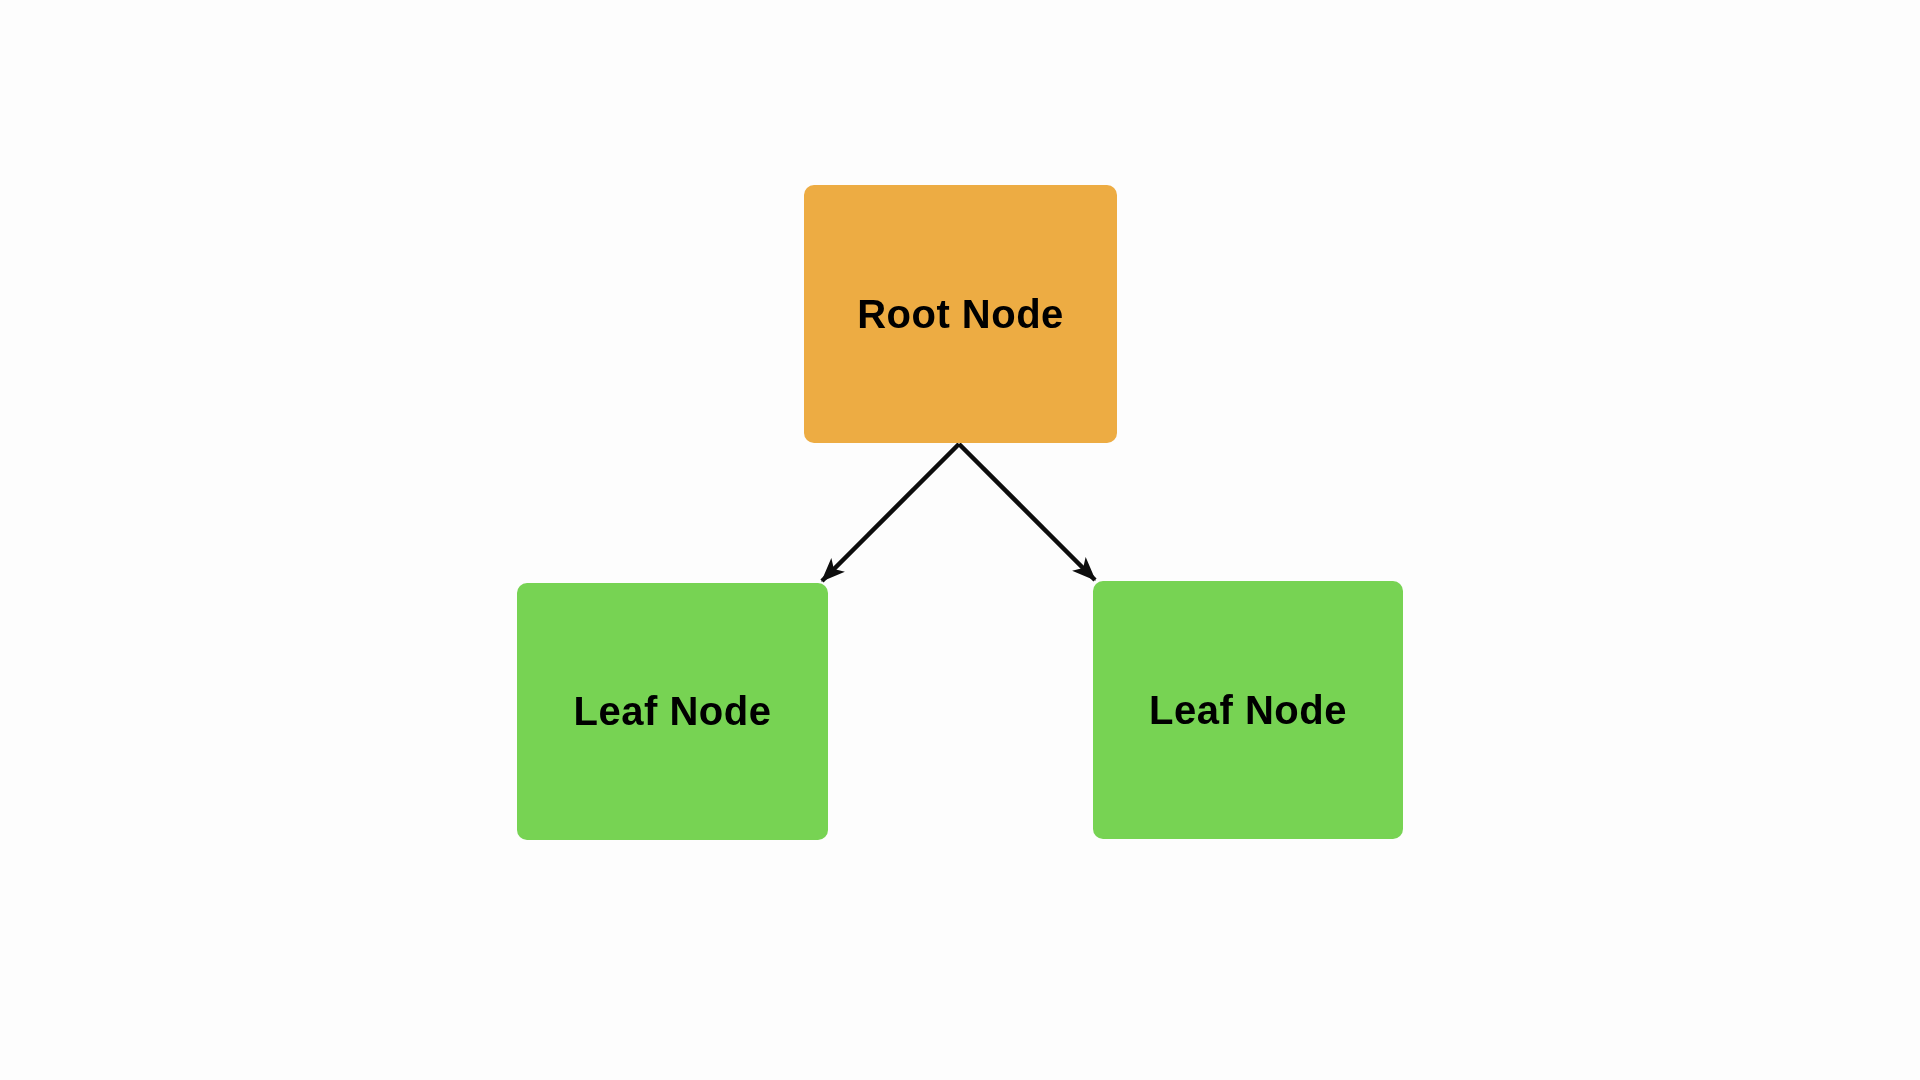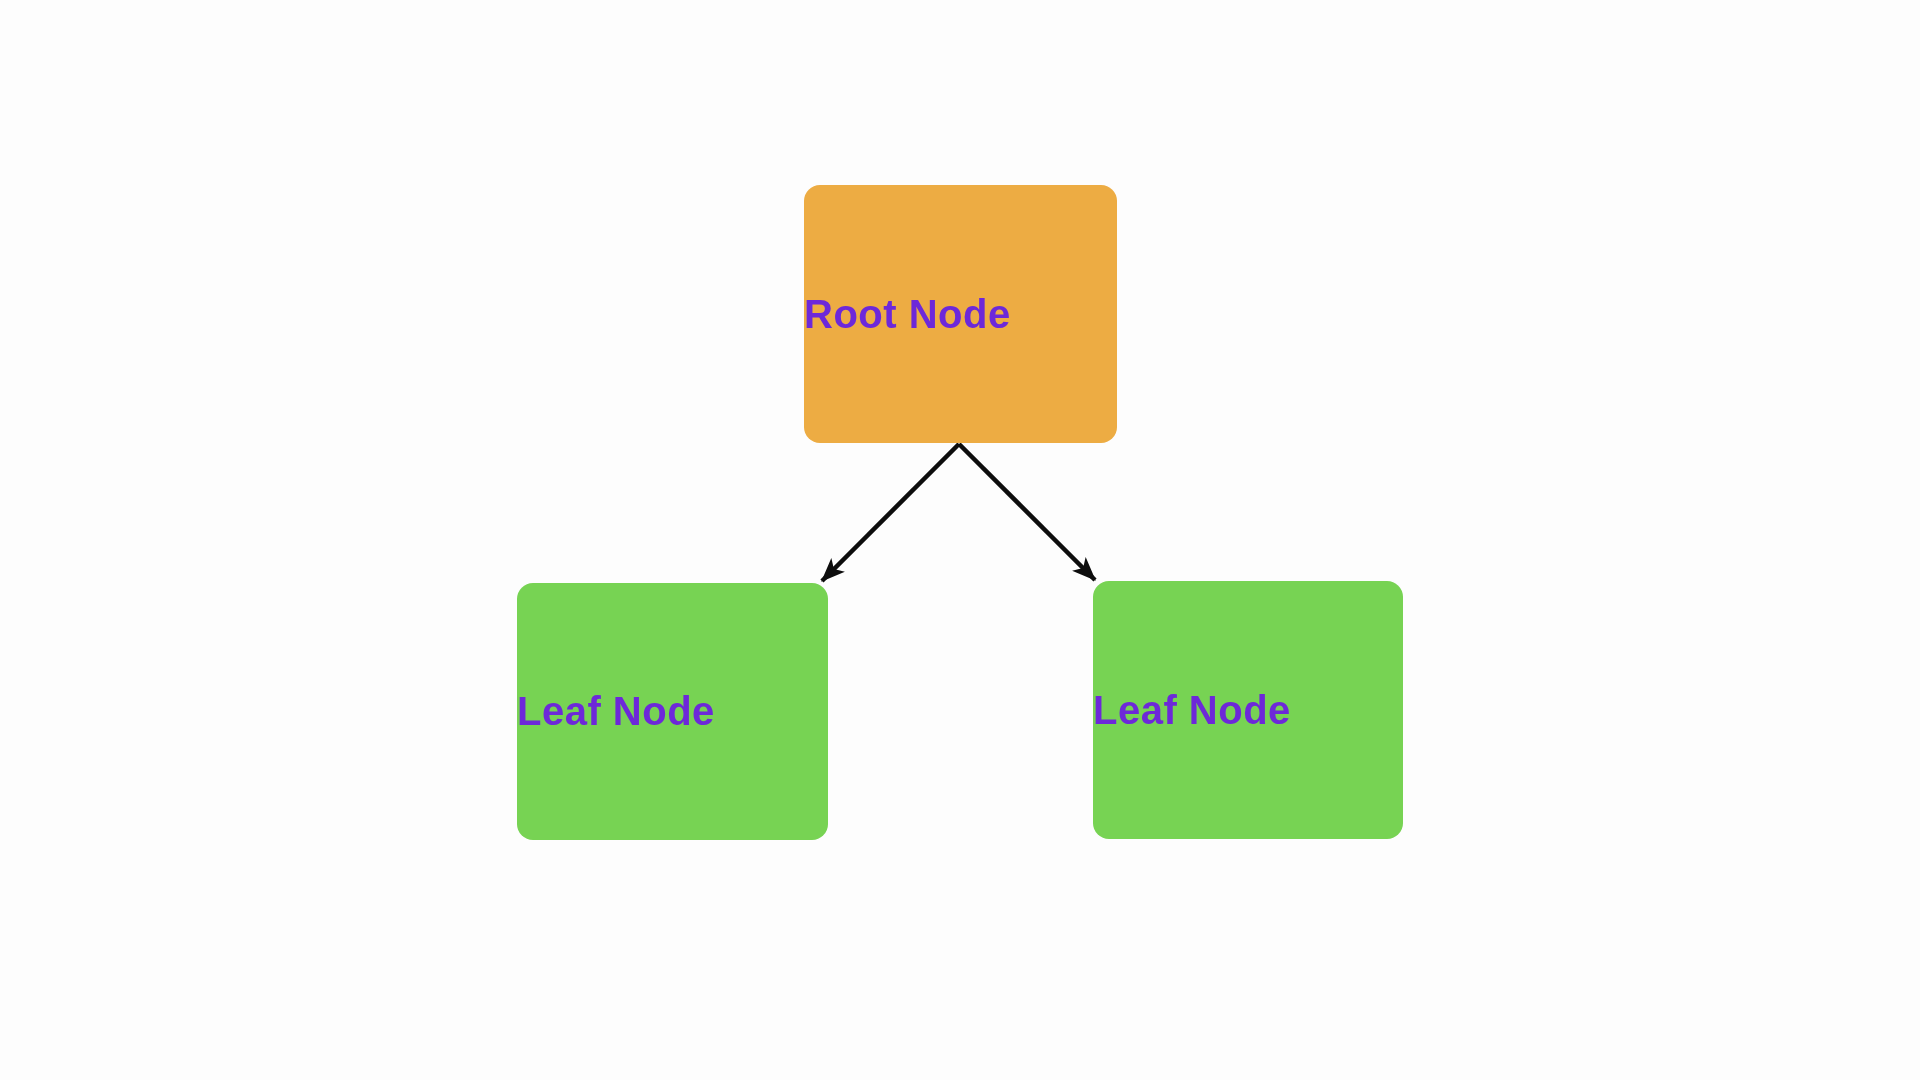--- a/index.html
+++ b/index.html
@@ -15,24 +15,25 @@
   .canvas {
     position: relative;
     width: 1920px;
     height: 1080px;
     background: #FDFDFD;
   }
   .node {
     position: absolute;
     display: flex;
     align-items: center;
-    border-radius: 16px;
+    justify-content: center;
+    border-radius: 10px;
     font-size: 40px;
     font-weight: 700;
-    color: #6d28d9;
+    color: #000000;
     letter-spacing: 0.5px;
     text-align: center;
   }
   .node-root {
     left: 804px;
     top: 185px;
     width: 313px;
     height: 258px;
   }
   .node-leaf-left {

